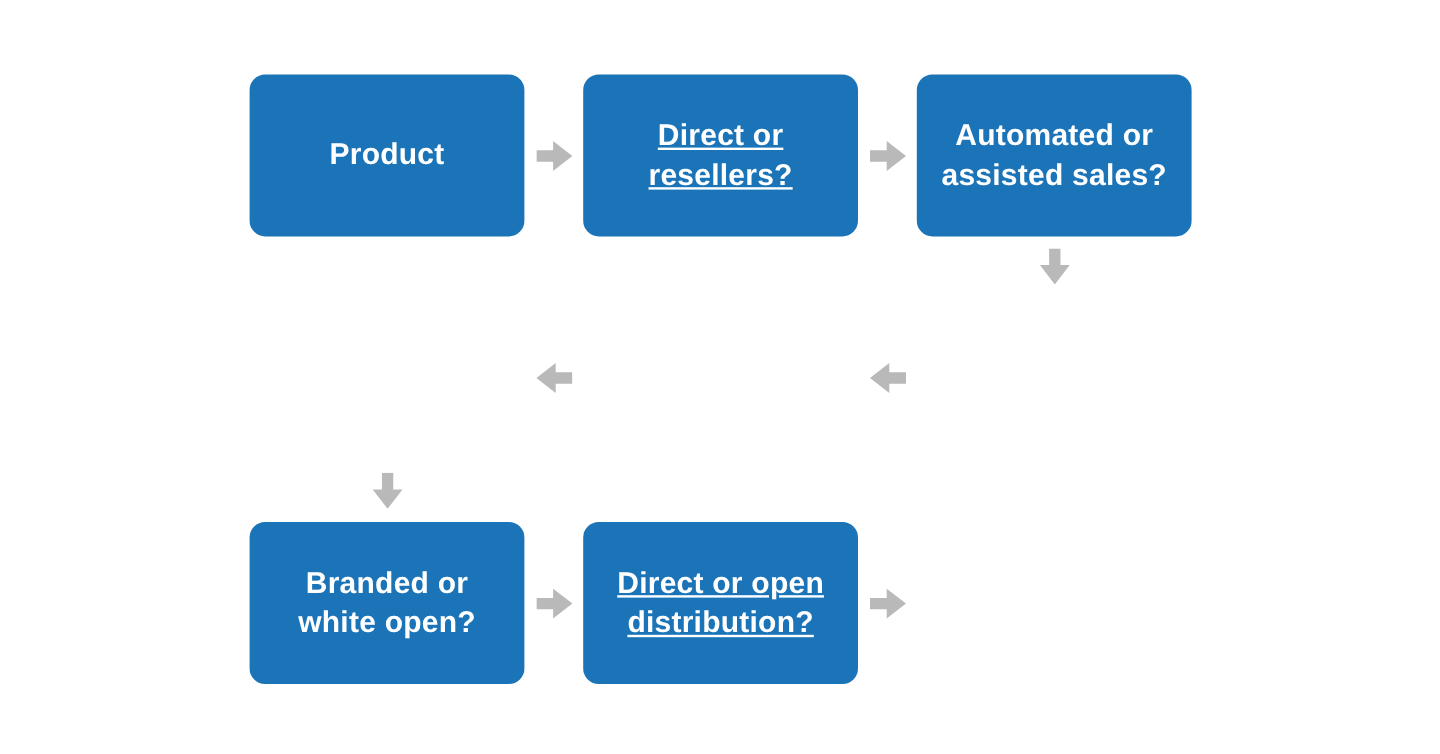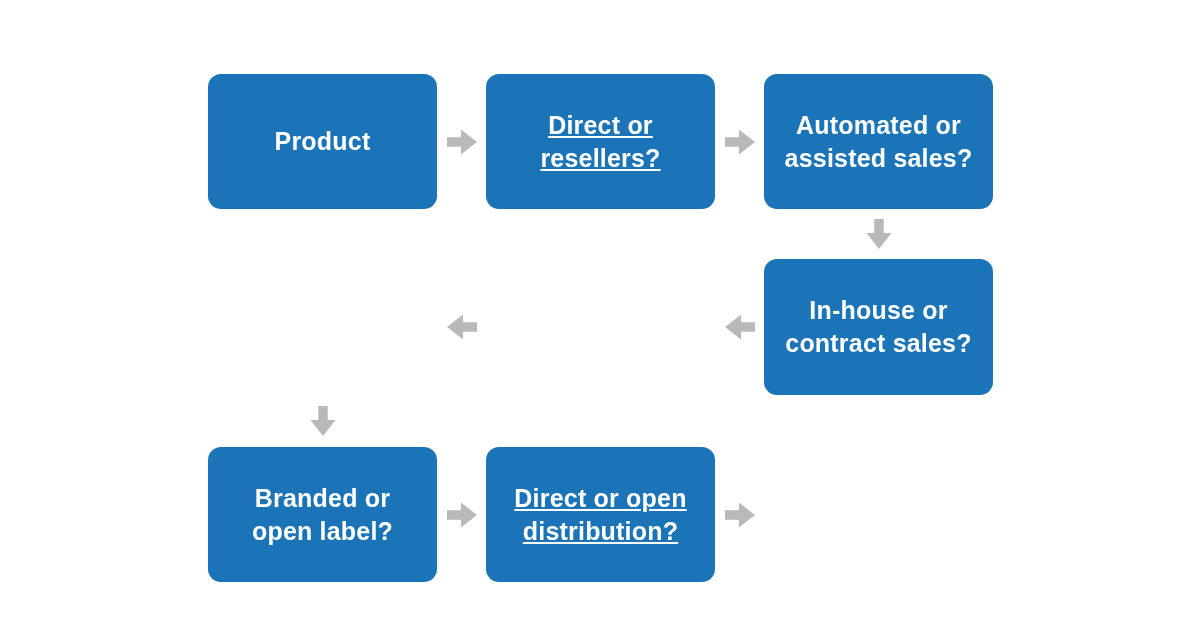--- a/index.html
+++ b/index.html
@@ -10,21 +10,21 @@
     width: 1200px;
     height: 628px;
     background: #FFFFFF;
     font-family: "Liberation Sans", sans-serif;
     position: relative;
     overflow: hidden;
   }
   .flow-grid {
     position: absolute;
     left: 208px;
-    top: 74px;
+    top: 62px;
     display: grid;
     grid-template-columns: 229px 49px 229px 49px 229px;
     grid-template-rows: 135px 50px 136px 52px 135px;
   }
   .node {
     background: #1C74B8;
     border-radius: 13px;
     color: #FFFFFF;
     font-size: 25px;
     line-height: 33px;
@@ -94,31 +94,29 @@
     </svg>
   </div>
 
 
   <div class="arrow left r3 c4">
     <svg viewBox="0 0 28 24" fill="#B9B9B9" xmlns="http://www.w3.org/2000/svg">
       <path d="M0 7.6 H13 V0.4 L28 12 L13 23.6 V16.4 H0 Z"></path>
     </svg>
   </div>
 
-  <div class="node r3 c5">In-house or
-contract sales?</div>
 
   <div class="arrow down r4 c1">
     <svg viewBox="0 0 28 24" fill="#B9B9B9" xmlns="http://www.w3.org/2000/svg">
       <path d="M0 7.6 H13 V0.4 L28 12 L13 23.6 V16.4 H0 Z"></path>
     </svg>
   </div>
 
   <div class="node r5 c1">Branded or
-open label?</div>
+white open?</div>
 
   <div class="arrow right r5 c2">
     <svg viewBox="0 0 28 24" fill="#B9B9B9" xmlns="http://www.w3.org/2000/svg">
       <path d="M0 7.6 H13 V0.4 L28 12 L13 23.6 V16.4 H0 Z"></path>
     </svg>
   </div>
 
   <div class="node r5 c3">Direct or open
 distribution?</div>
 

